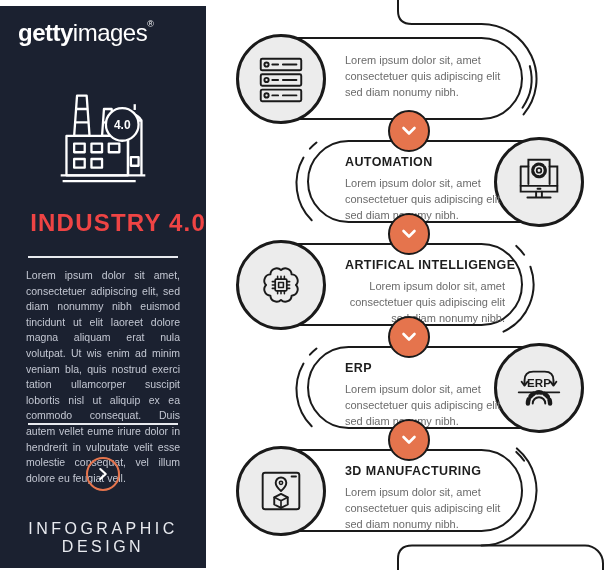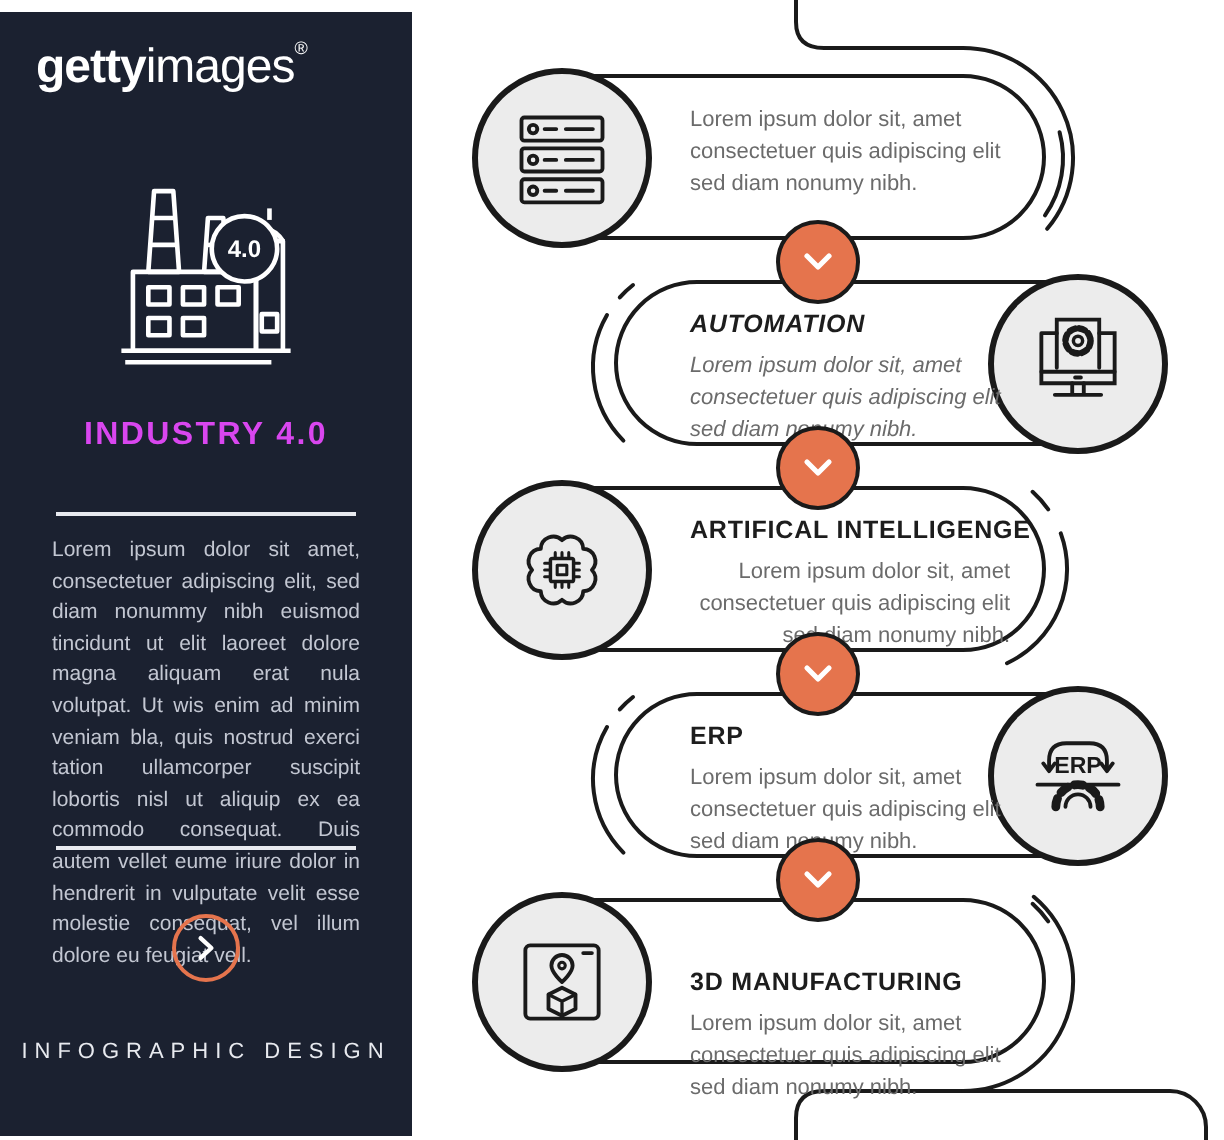--- a/index.html
+++ b/index.html
@@ -5,31 +5,31 @@
   * { margin:0; padding:0; box-sizing:border-box; }
   body { font-family:"Liberation Sans","DejaVu Sans",sans-serif; background:#fff; }
   #stage { position:relative; width:612px; height:570px; background:#ffffff; overflow:hidden; }
 
   
   .panel { position:absolute; left:0; top:6px; width:206px; height:562px; background:#1b2130; }
   .logo { position:absolute; top:13px; left:18px; color:#fff; font-size:24px; letter-spacing:-0.5px; white-space:nowrap; }
   .logo b { font-weight:700; }
   .logo sup { font-size:9px; vertical-align:14px; }
   .factory { position:absolute; top:76px; left:50%; transform:translateX(-50%); }
-  .panel-title { position:absolute; top:203px; width:100%; text-align:center; color:#d946ef;
-                 font-size:16px; font-weight:700; letter-spacing:1.2px; }
+  .panel-title { position:absolute; top:203px; width:100%; text-align:right; color:#ef4444;
+                 font-size:24px; font-weight:700; letter-spacing:1.2px; }
   .divider { position:absolute; left:28px; right:28px; height:2px; background:#e8eaef; }
   .divider.top { top:250px; }
   .divider.bottom { top:417px; }
   .panel-par { position:absolute; top:262px; left:26px; right:26px; color:#c3c7d2;
                font-size:10.5px; line-height:15.6px; text-align:justify; }
   .arrow-btn { position:absolute; top:451px; left:86px; width:34px; height:34px; border:2px solid #e5744d;
                border-radius:50%; display:flex; align-items:center; justify-content:center; cursor:pointer; }
   .panel-footer { position:absolute; top:514px; width:100%; text-align:center; color:#e8eaef;
-                  font-size:11px; letter-spacing:3.5px; }
+                  font-size:16px; letter-spacing:3.5px; }
 
   
   .lines-svg { position:absolute; left:0; top:0; z-index:1; }
   .pill { position:absolute; height:83px; background:#fff; border:2px solid #1a1a1a; border-radius:42px; z-index:2; }
   .node-circle { position:absolute; width:90px; height:90px; border-radius:50%; background:#ececec;
                  border:3px solid #1a1a1a; z-index:3; display:flex; align-items:center; justify-content:center; }
   .pill-text { position:absolute; left:345px; width:160px; z-index:4; }
   .pill-title { font-size:12.5px; font-weight:700; letter-spacing:0.4px; color:#1d1d1d;
                 margin-bottom:6px; white-space:nowrap; }
   .pill-body { font-size:11px; line-height:16px; color:#6b6b6b; }
@@ -133,21 +133,21 @@
       <g fill="none" stroke="#1a1a1a" stroke-width="2" stroke-linecap="round">
         <path d="M 17 30 V 5 H 39 V 30"></path>
         <circle cx="28" cy="16" r="6.5" stroke-dasharray="3 2.2" stroke-width="3.4"></circle>
         <circle cx="28" cy="16" r="2.4" stroke-width="1.8"></circle>
         <path d="M 9 12 H 17 M 39 12 H 47 V 38 H 9 V 12"></path>
         <path d="M 9 32 H 47 M 26.5 35 H 29.5"></path>
         <path d="M 25 38 V 44 M 31 38 V 44 M 16 44 H 40"></path>
       </g>
     </svg>
   </div>
-  <div class="pill-text" style="top:155px;font-style:italic;">
+  <div class="pill-text" style="top:155px;">
     <div class="pill-title">AUTOMATION</div>
     <div class="pill-body">Lorem ipsum dolor sit, amet consectetuer quis adipiscing elit sed diam nonumy nibh.</div>
   </div>
 
   <div class="chev" style="top:212.5px;">
     <svg width="24" height="24" viewBox="0 0 24 24">
       <polyline points="6.5,9 12,14.5 17.5,9" fill="none" stroke="#ffffff" stroke-width="2.6" stroke-linecap="round" stroke-linejoin="round"></polyline>
     </svg>
   </div>
 
@@ -203,18 +203,18 @@
       <g fill="none" stroke="#1a1a1a" stroke-width="2" stroke-linecap="round" stroke-linejoin="round">
         <rect x="9" y="9" width="38" height="38" rx="2.5"></rect>
         <path d="M 39 13 H 43.5"></path>
         <path d="M 28 14 a 5.5 5.5 0 0 1 5.5 5.5 c 0 3.8 -5.5 8.5 -5.5 8.5 s -5.5 -4.7 -5.5 -8.5 A 5.5 5.5 0 0 1 28 14 Z"></path>
         <circle cx="28" cy="19.5" r="1.7" stroke-width="1.6"></circle>
         <path d="M 28 31 L 35 34.5 V 42 L 28 45.5 L 21 42 V 34.5 Z"></path>
         <path d="M 21 34.5 L 28 38 L 35 34.5 M 28 38 V 45.5" stroke-width="1.7"></path>
       </g>
     </svg>
   </div>
-  <div class="pill-text" style="top:464px;margin-top:20px;">
+  <div class="pill-text" style="top:464px;">
     <div class="pill-title">3D MANUFACTURING</div>
     <div class="pill-body">Lorem ipsum dolor sit, amet consectetuer quis adipiscing elit sed diam nonumy nibh.</div>
   </div>
 
 </div>
 
 </body></html>

